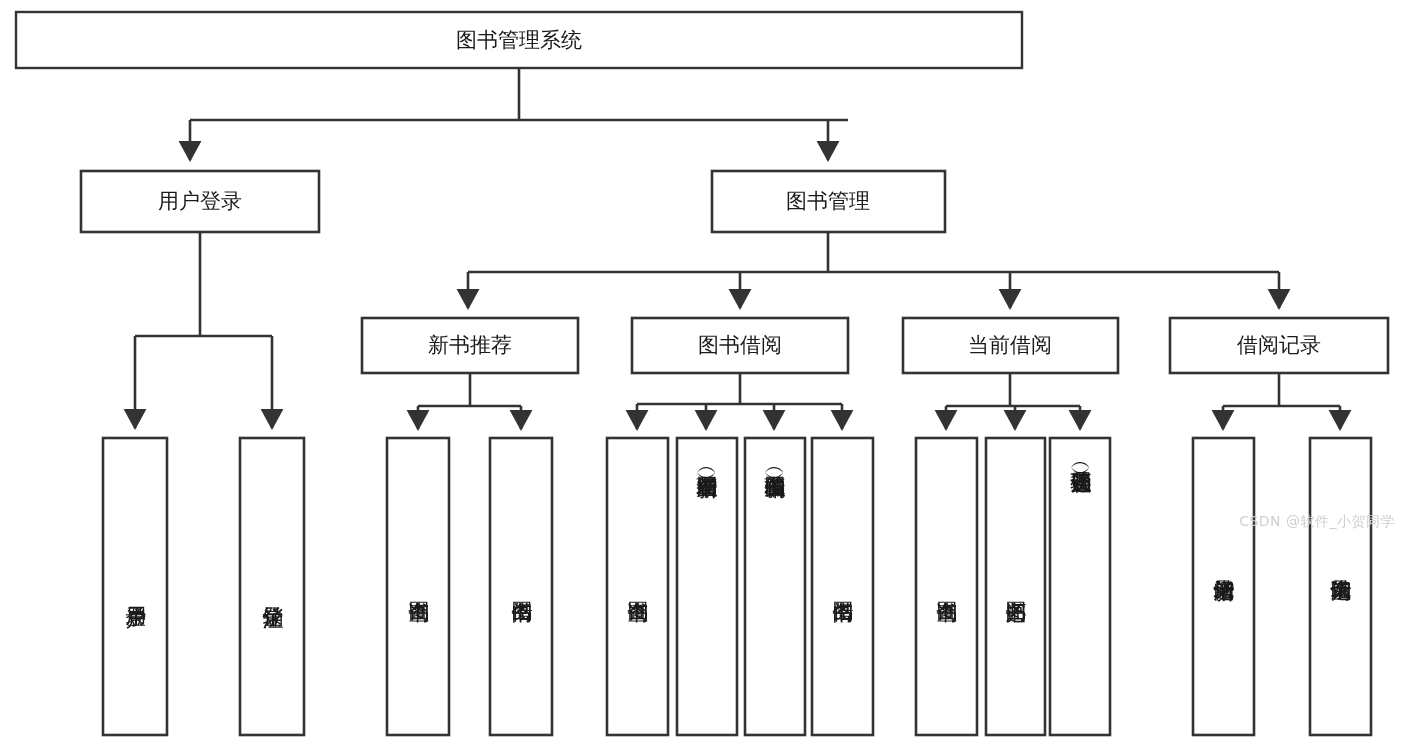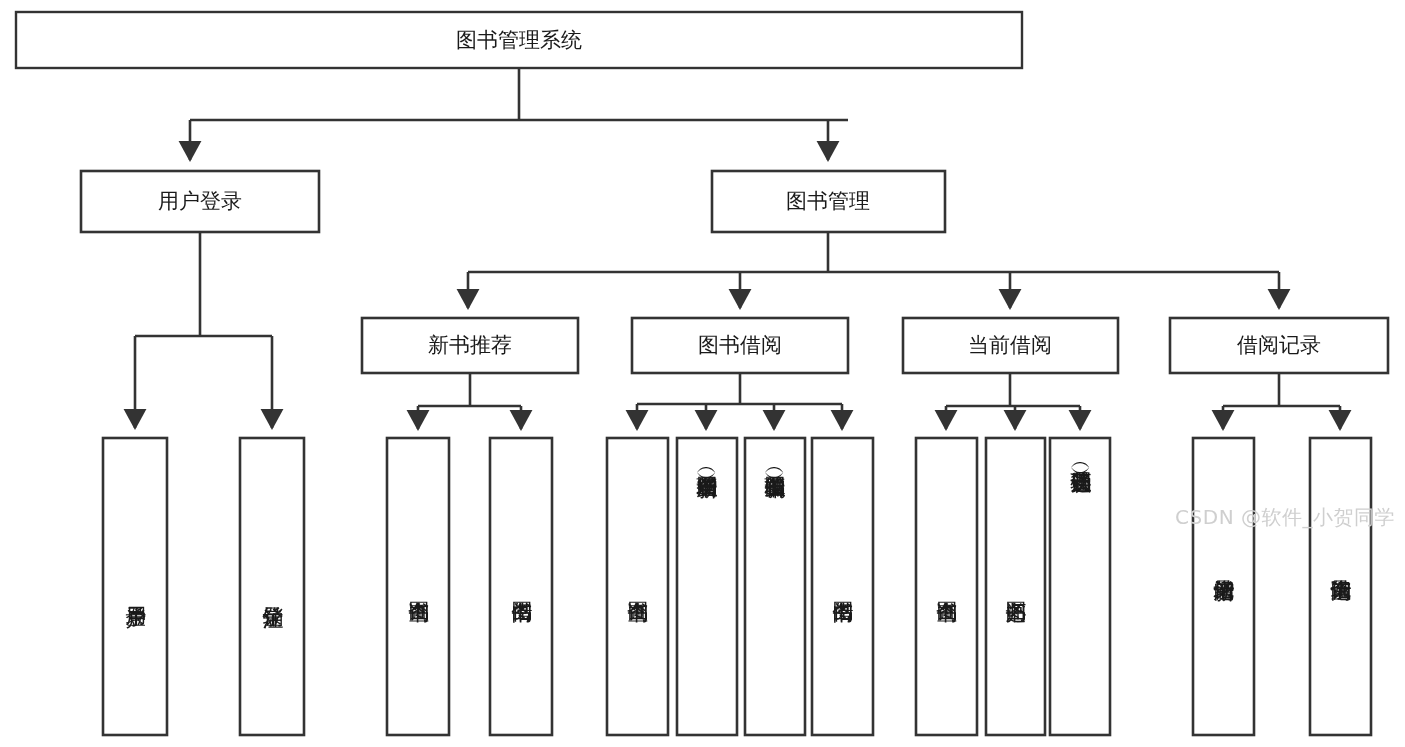--- a/index.html
+++ b/index.html
@@ -51,21 +51,21 @@
   }
   .arrow-head {
     fill: #333333;
     stroke: none;
   }
   .watermark {
     position: absolute;
     right: 10px;
     bottom: 6px;
     font-family: "DejaVu Sans", "Liberation Sans", sans-serif;
-    font-size: 20px;
+    font-size: 14px;
     color: #cfcfcf;
     white-space: nowrap;
     letter-spacing: 0.5px;
     pointer-events: none;
   }
 </style>
 </head>
 <body>
 
 <div id="diagram-root">

